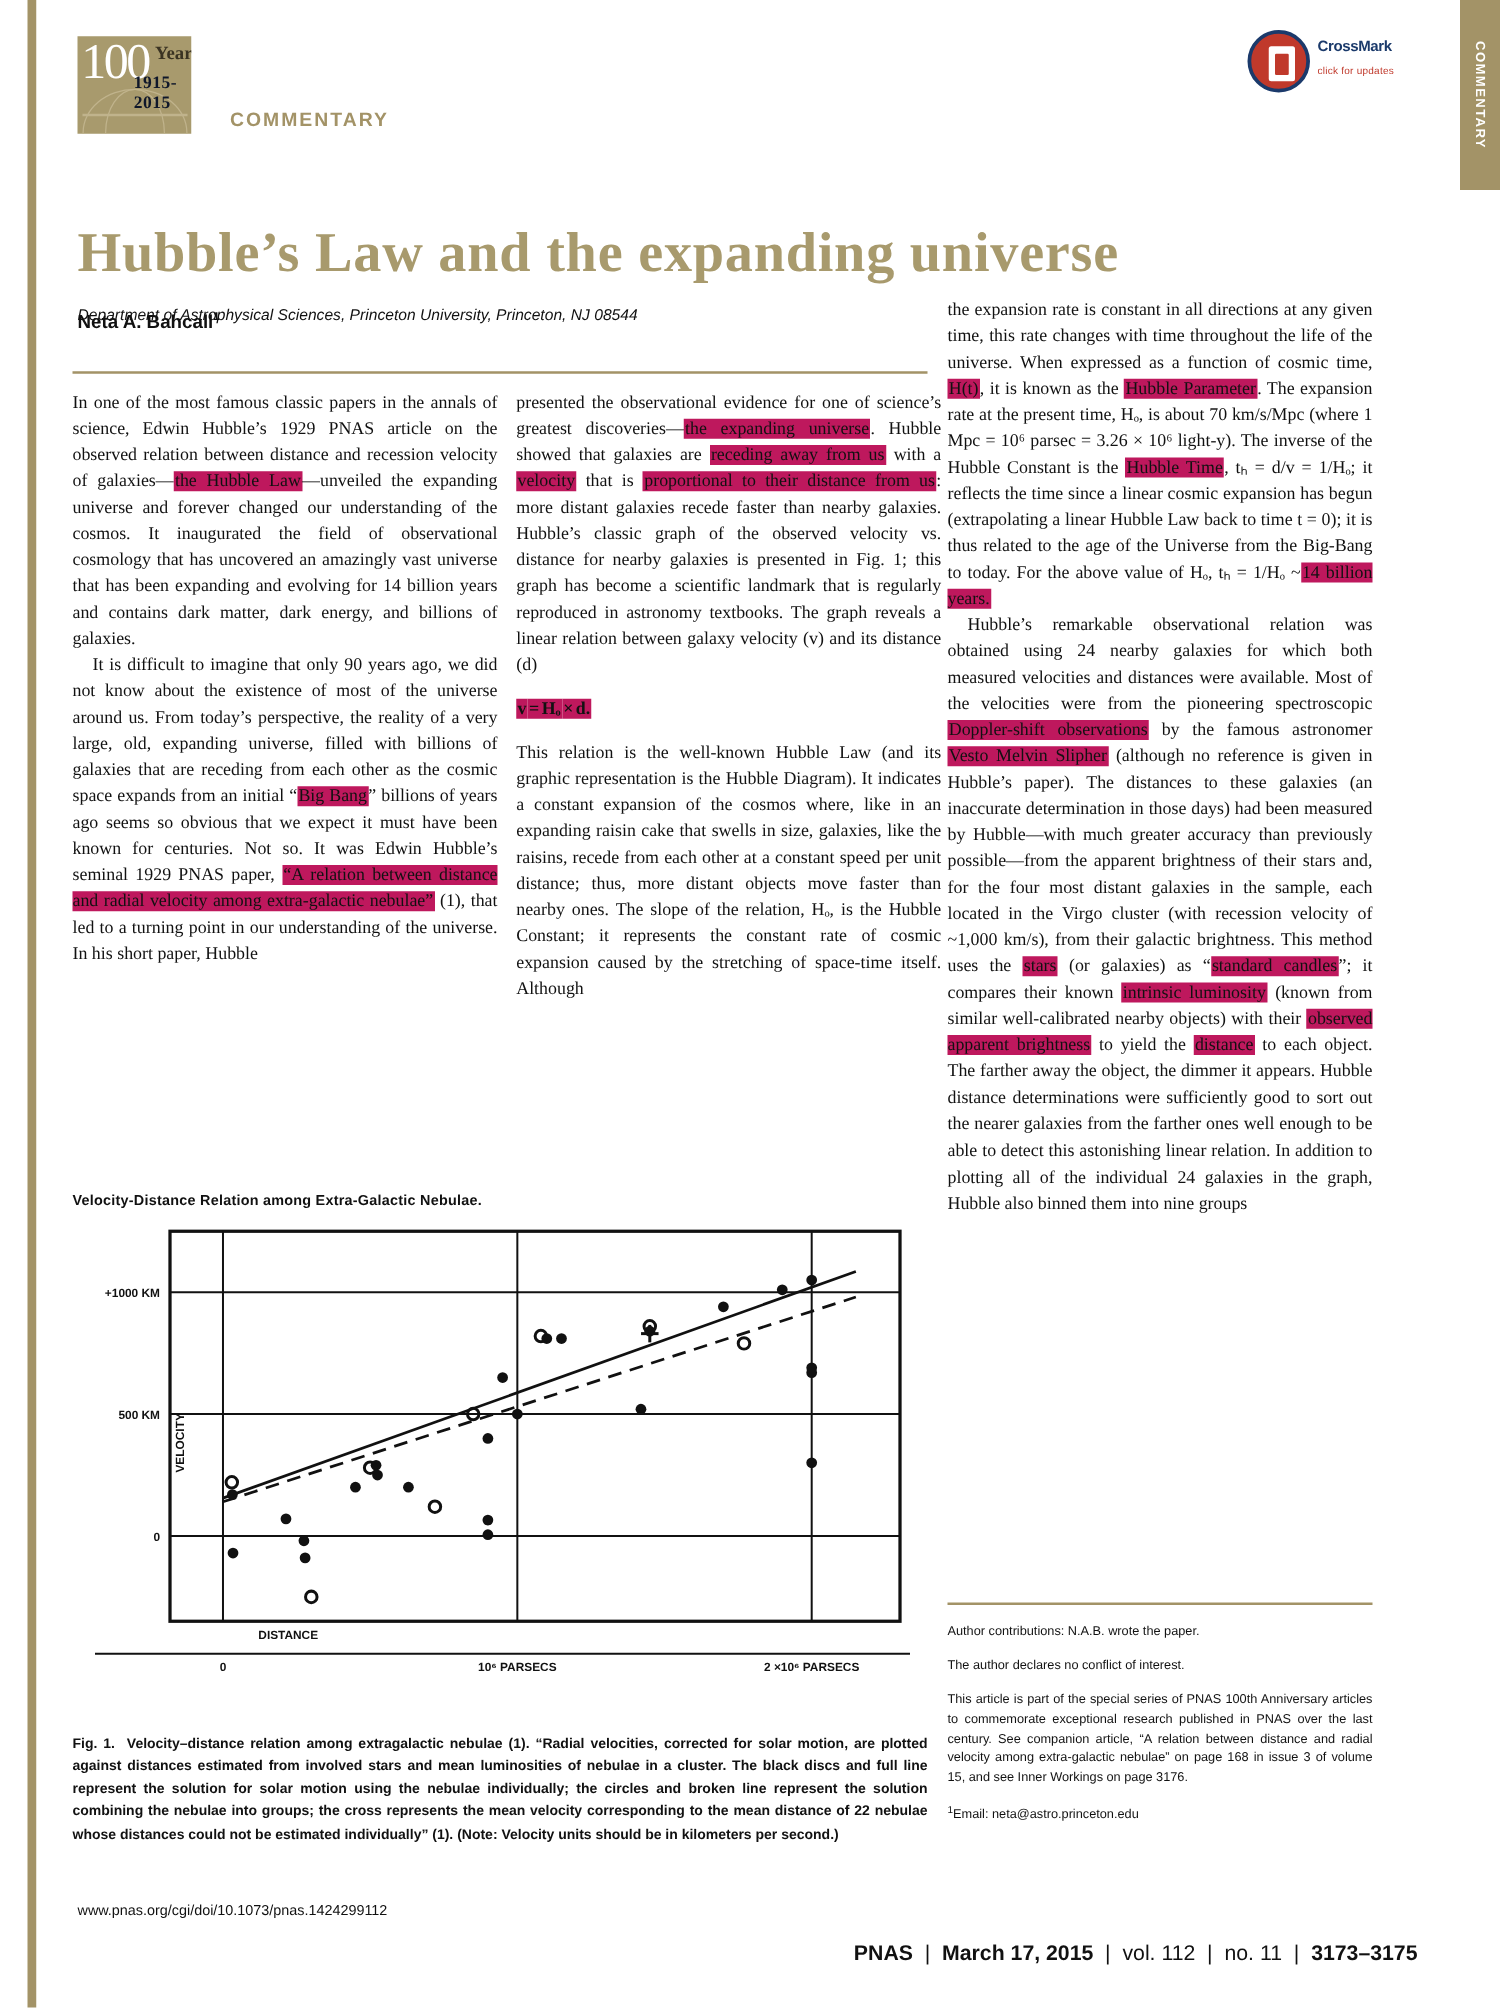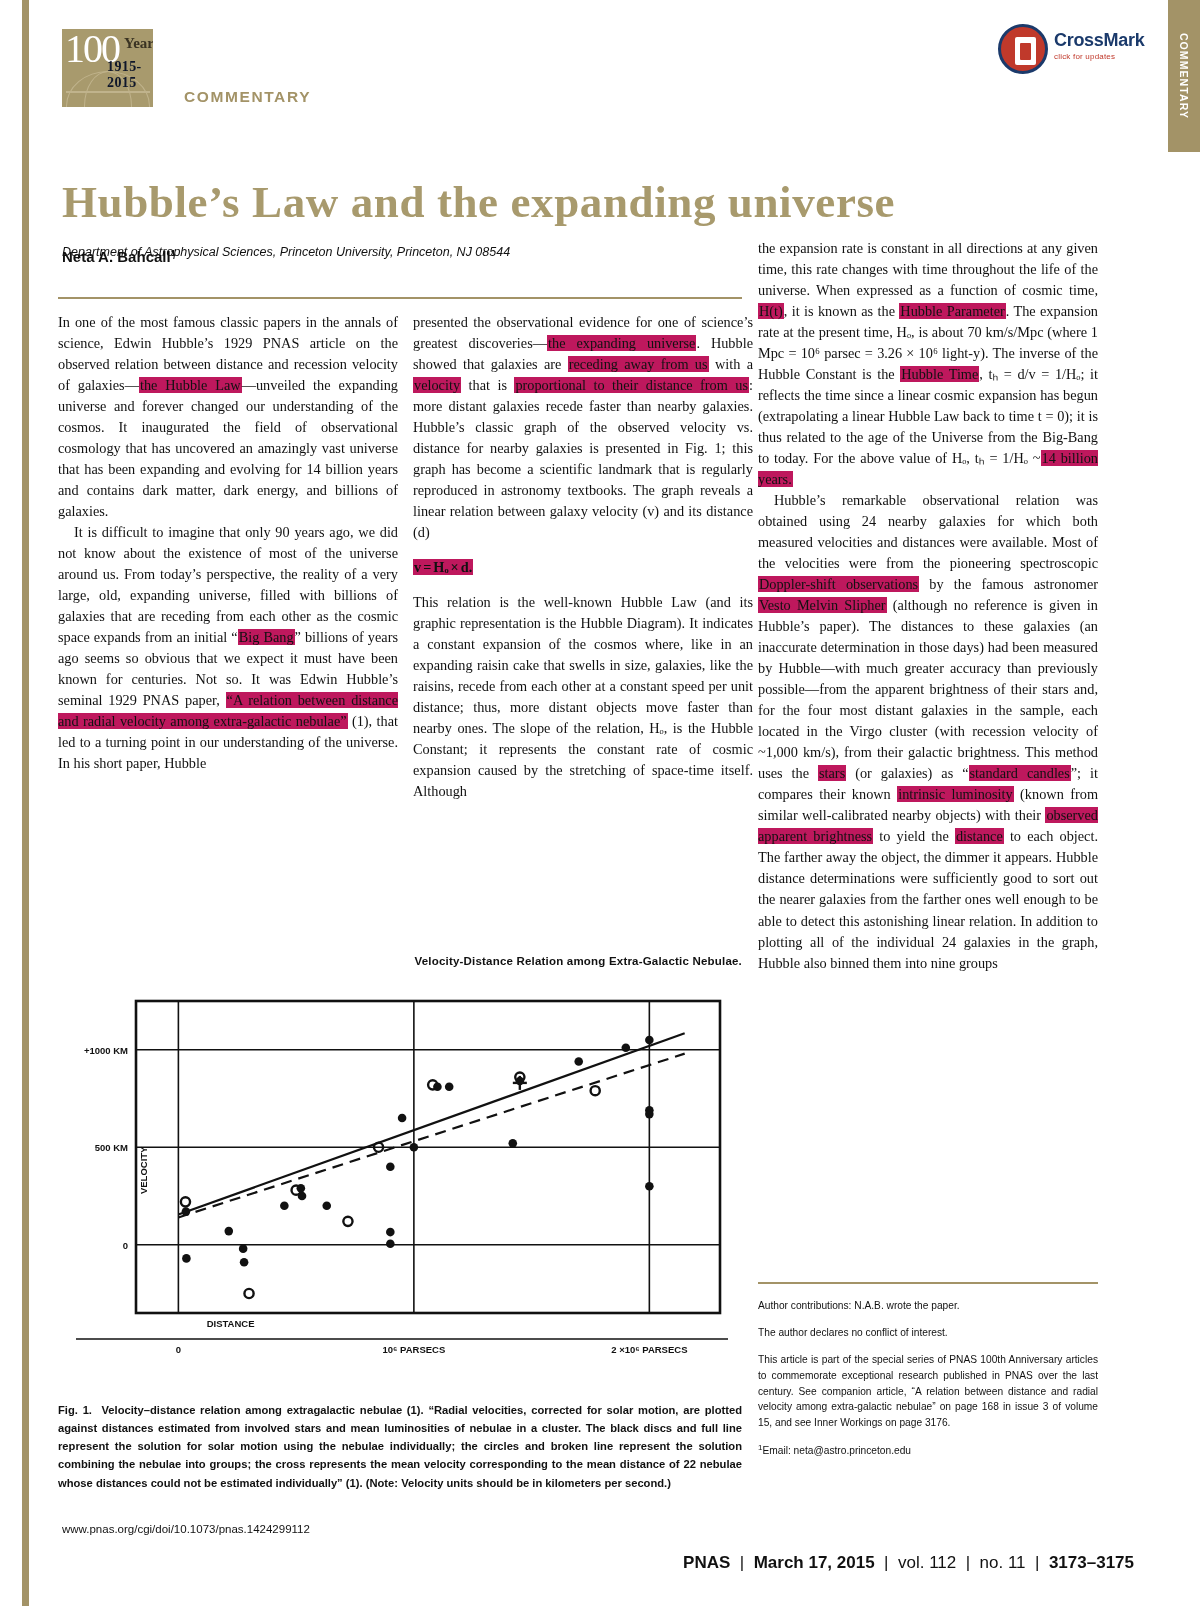--- a/index.html
+++ b/index.html
@@ -81,21 +81,21 @@
   .cm-circle::after {
     content:""; position:absolute; left:14px; top:10px; width:21px; height:28px;
     background:#fff; border-radius: 2px;
   }
   .cm-circle::before {
     content:""; position:absolute; left:19px; top:16px; width:11px; height:17px;
     background:#c0392b; z-index:2; border-radius:1px;
   }
   .cm-word {
     position: absolute; left: 56px; top: 6px;
-    font-family: "Liberation Sans", sans-serif; font-size: 18px;
+    font-family: "Liberation Sans", sans-serif; font-size: 12px;
     font-weight: 700; color: #1b3a6b; letter-spacing: -.3px;
   }
   .cm-sub {
     position: absolute; left: 56px; top: 28px;
     font-family: "Liberation Sans", sans-serif; font-size: 8px;
     color: #c0392b; letter-spacing: .2px;
   }
 
   
   .title {
@@ -139,24 +139,24 @@
   .eq {
     margin: 14px 0 14px 0 !important; text-align: right;
     text-indent: 0 !important; font-size: 14.5px;
   }
   .eq mark { font-weight: 600; }
   sup { font-size: .72em; }
 
   
   #figure { position: absolute; left: 58px; top: 955px; width: 684px; }
   .fig-title {
-    text-align: right;
+    text-align: left;
     font-family: "Liberation Sans", sans-serif;
     font-size: 11.5px; font-weight: 700; color:#111;
-    letter-spacing: .2px; margin-bottom: 16px;
+    letter-spacing: .2px; margin-bottom: 0;
   }
   .fig-svg-wrap { width: 684px; }
   .fig-caption {
     margin-top: 14px;
     font-family: "Liberation Sans", sans-serif;
     font-size: 11.2px; font-weight: 700; line-height: 1.62; color:#111;
     text-align: justify;
   }
 
   

